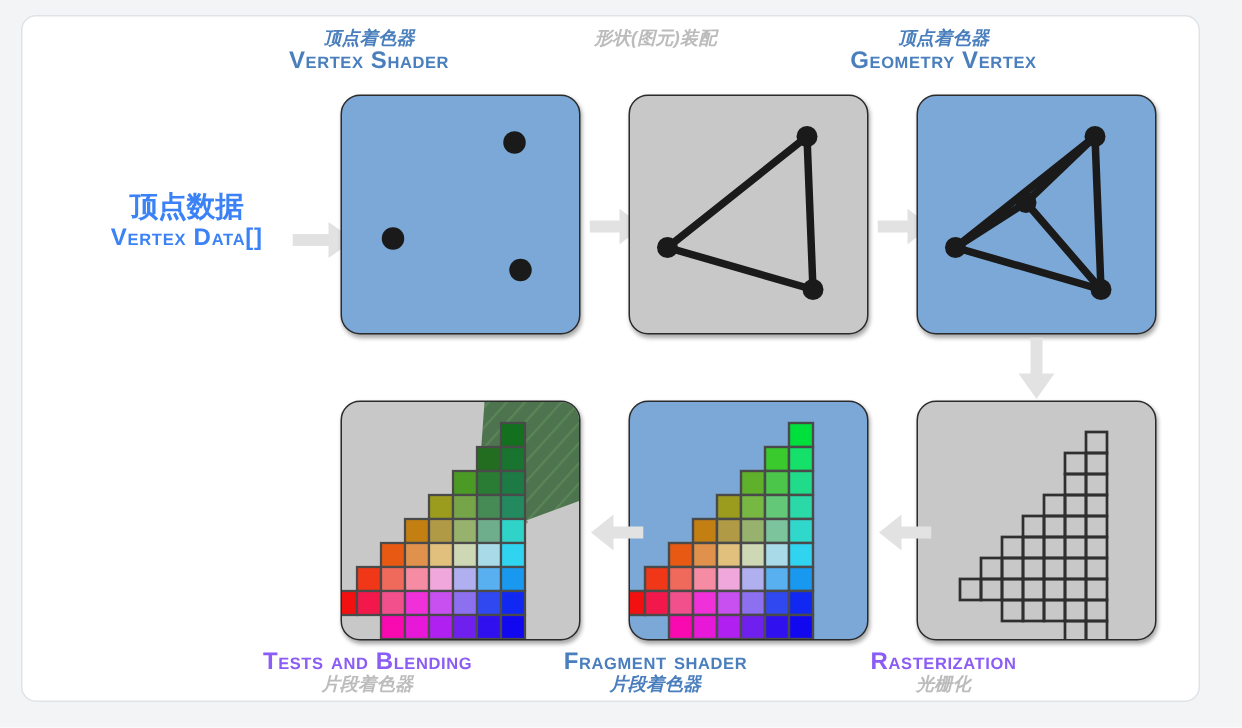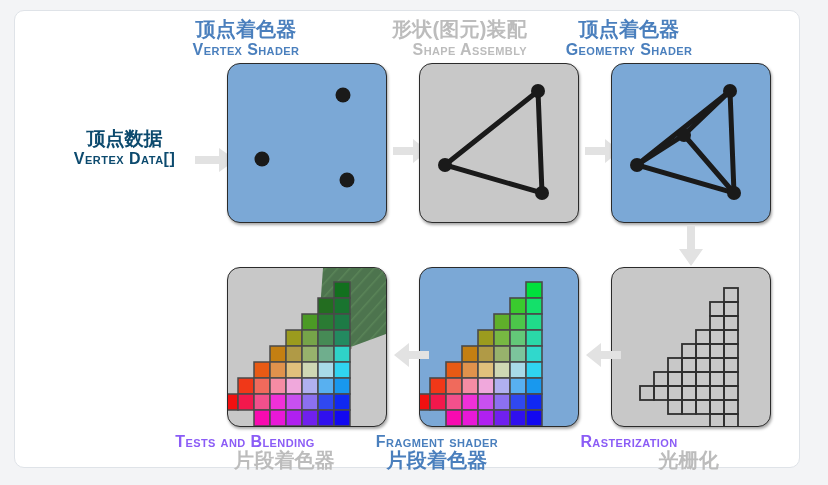--- a/index.html
+++ b/index.html
@@ -19,41 +19,41 @@
   }
   .stage{position:absolute;}
   .label{
     position:absolute;
     text-align:center;
     line-height:1.08;
     white-space:nowrap;
     font-weight:bold;
     letter-spacing:.2px;
   }
-  .lbl-cn{font-size:20px;}
+  .lbl-cn{font-size:12px;font-style:italic;}
   .lbl-en{font-size:16px;font-variant:small-caps;letter-spacing:.4px;}
   .blue-txt{color:#4a7fbd;}
-  .gray-txt{color:#bcbcbc;text-align:right;}
+  .gray-txt{color:#bcbcbc;}
   .gray-dark-txt{color:#8b5cf6;}
   .box{
     position:absolute;
     width:158px;height:158px;
     border-radius:13px;
     border:1.6px solid #2b2b2b;
     box-shadow:1px 2px 3px rgba(0,0,0,.35);
     overflow:hidden;
   }
   .box.blue{background:#7ba8d6;}
   .box.gray{background:#c8c8c8;}
   .box svg{display:block;width:100%;height:100%;}
   .arrow{position:absolute;}
   .arrow svg{display:block;}
   #vdata{
     position:absolute;left:22px;top:118px;width:175px;
-    text-align:center;color:#0c4a6e;
+    text-align:center;color:#3b82f6;
   }
   #vdata .l1{font-size:19px;font-weight:bold;line-height:1.1;}
   #vdata .l2{font-size:16px;font-weight:bold;font-variant:small-caps;letter-spacing:.5px;line-height:1.15;}
 </style>
 </head>
 <body>
 
 <div id="card">
 
   <div id="vdata">
@@ -80,42 +80,41 @@
   </div>
 
   <div class="arrow" style="left:378px;top:128px;">
     <svg width="36" height="24" viewBox="0 0 36 24">
       <path d="M0 8 H20 V0 L35 12 L20 24 V16 H0 Z" fill="#e2e2e2"></path>
     </svg>
   </div>
 
   <div class="label gray-txt" style="left:332px;top:8px;width:180px;">
     <div class="lbl-cn">形状(图元)装配</div>
-    <div class="lbl-en">Shape Assembly</div>
   </div>
   <div class="box gray stage" style="left:404px;top:52px;">
     <svg viewBox="0 0 158 158">
       <g stroke="#1a1a1a" stroke-width="5" fill="none" stroke-linecap="round">
         <path d="M118 27 L25 101 L122 129 Z"></path>
       </g>
       <circle cx="118" cy="27" r="7" fill="#1a1a1a"></circle>
       <circle cx="25" cy="101" r="7" fill="#1a1a1a"></circle>
       <circle cx="122" cy="129" r="7" fill="#1a1a1a"></circle>
     </svg>
   </div>
 
   <div class="arrow" style="left:570px;top:128px;">
     <svg width="36" height="24" viewBox="0 0 36 24">
       <path d="M0 8 H20 V0 L35 12 L20 24 V16 H0 Z" fill="#e2e2e2"></path>
     </svg>
   </div>
 
   <div class="label blue-txt" style="left:524px;top:8px;width:180px;">
     <div class="lbl-cn">顶点着色器</div>
-    <div class="lbl-en">Geometry Shader</div>
+    <div class="lbl-en">Geometry Vertex</div>
   </div>
   <div class="box blue stage" style="left:596px;top:52px;">
     <svg viewBox="0 0 158 158">
       <g stroke="#1a1a1a" stroke-width="5" fill="none" stroke-linecap="round">
         <path d="M118 27 L25 101 L122 129 Z"></path>
         <path d="M72 71 L118 27"></path>
         <path d="M72 71 L25 101"></path>
         <path d="M72 71 L122 129"></path>
       </g>
       <circle cx="118" cy="27" r="7" fill="#1a1a1a"></circle>

